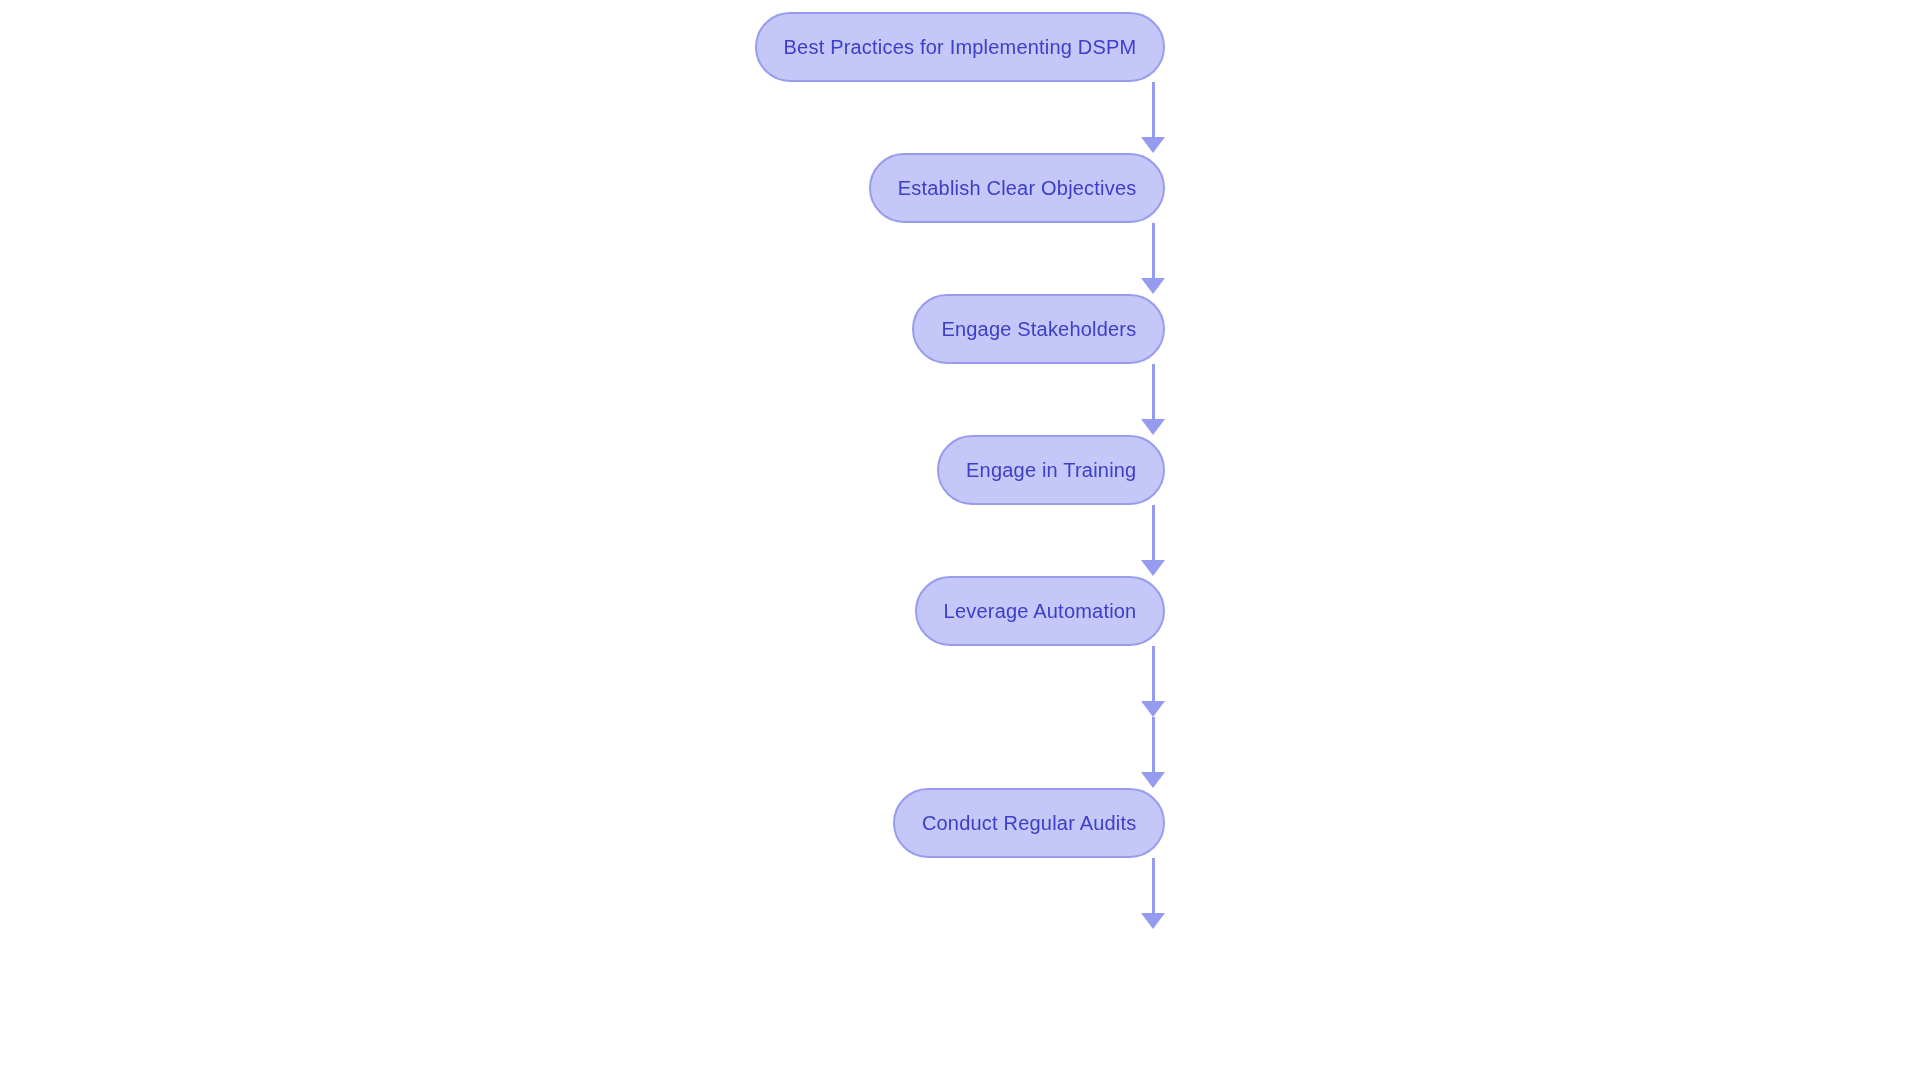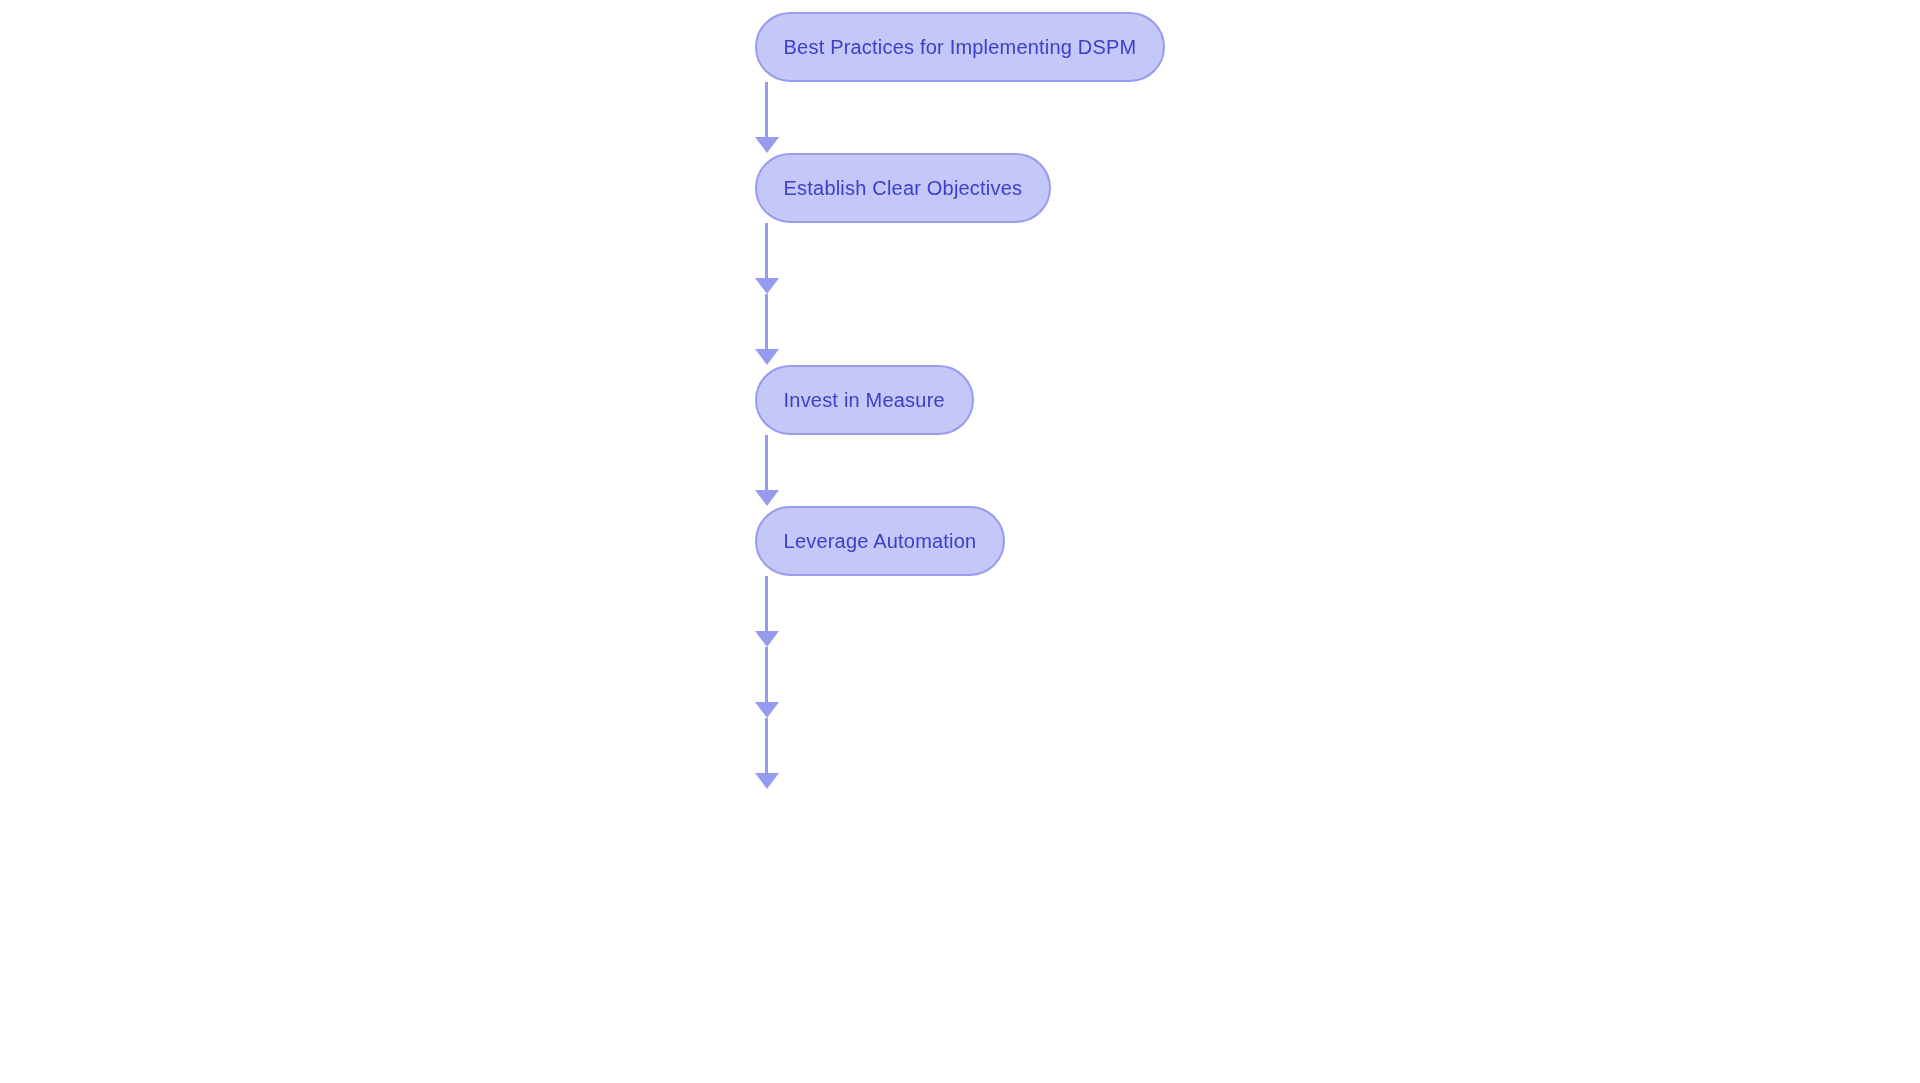--- a/index.html
+++ b/index.html
@@ -20,21 +20,21 @@
     background: var(--bg);
     font-family: "Liberation Sans", "DejaVu Sans", sans-serif;
     overflow: hidden;
   }
   .flowchart {
     width: fit-content;
     margin: 0 auto;
     padding-top: 12px;
     display: flex;
     flex-direction: column;
-    align-items: flex-start;
+    align-items: flex-end;
   }
   .node {
     height: 70px;
     padding: 0 27px;
     border: 2px solid var(--border);
     border-radius: 35px;
     background: var(--fill);
     color: var(--text);
     display: flex;
     align-items: center;
@@ -74,39 +74,45 @@
       <div class="line"></div>
       <div class="arrowhead"></div>
     </div>
     <div class="node">
       <span>Establish Clear Objectives</span>
     </div>
     <div class="connector">
       <div class="line"></div>
       <div class="arrowhead"></div>
     </div>
+    <div class="node">
+      <span>Engage Stakeholders</span>
+    </div>
     <div class="connector">
       <div class="line"></div>
       <div class="arrowhead"></div>
     </div>
     <div class="node">
-      <span>Invest in Measure</span>
+      <span>Engage in Training</span>
     </div>
     <div class="connector">
       <div class="line"></div>
       <div class="arrowhead"></div>
     </div>
     <div class="node">
       <span>Leverage Automation</span>
     </div>
     <div class="connector">
       <div class="line"></div>
       <div class="arrowhead"></div>
     </div>
     <div class="connector">
       <div class="line"></div>
       <div class="arrowhead"></div>
     </div>
+    <div class="node">
+      <span>Conduct Regular Audits</span>
+    </div>
     <div class="connector">
       <div class="line"></div>
       <div class="arrowhead"></div>
     </div>
   </div>
 
 </body></html>

